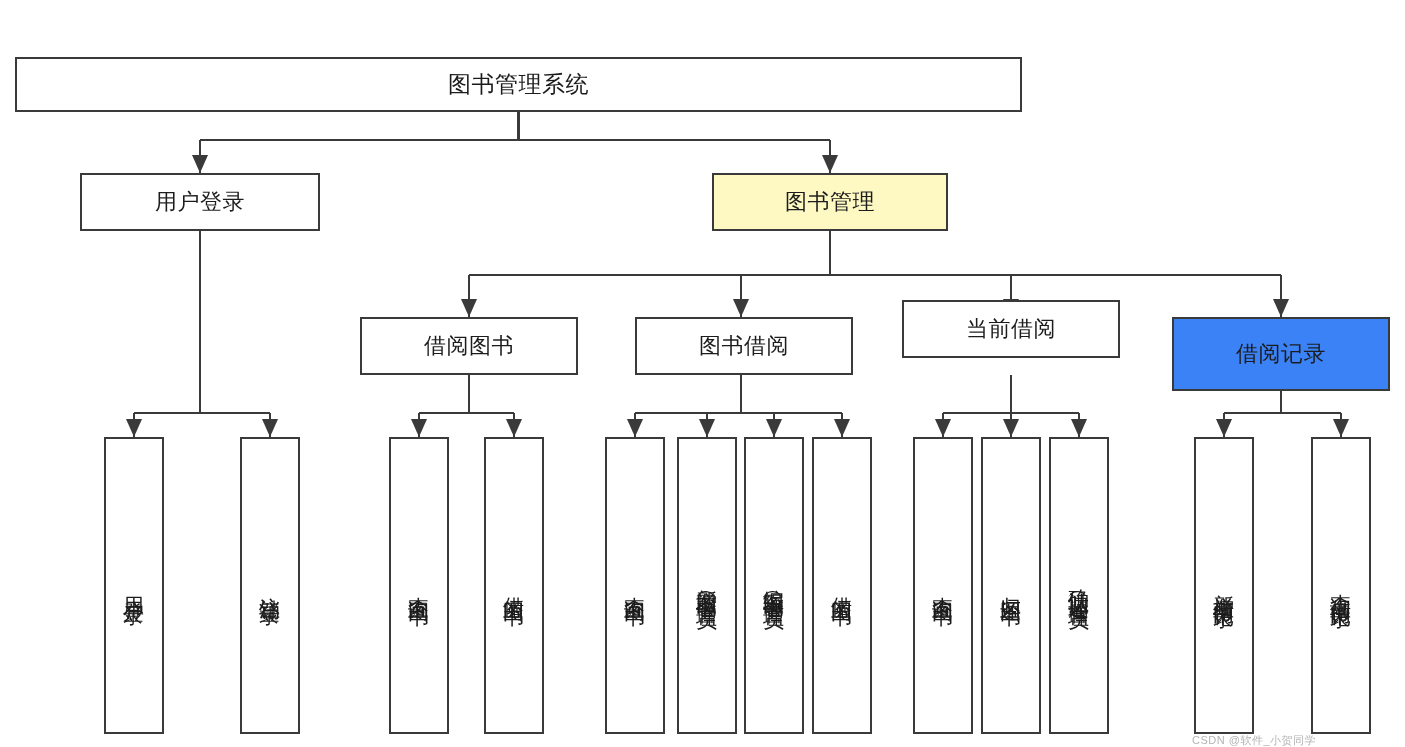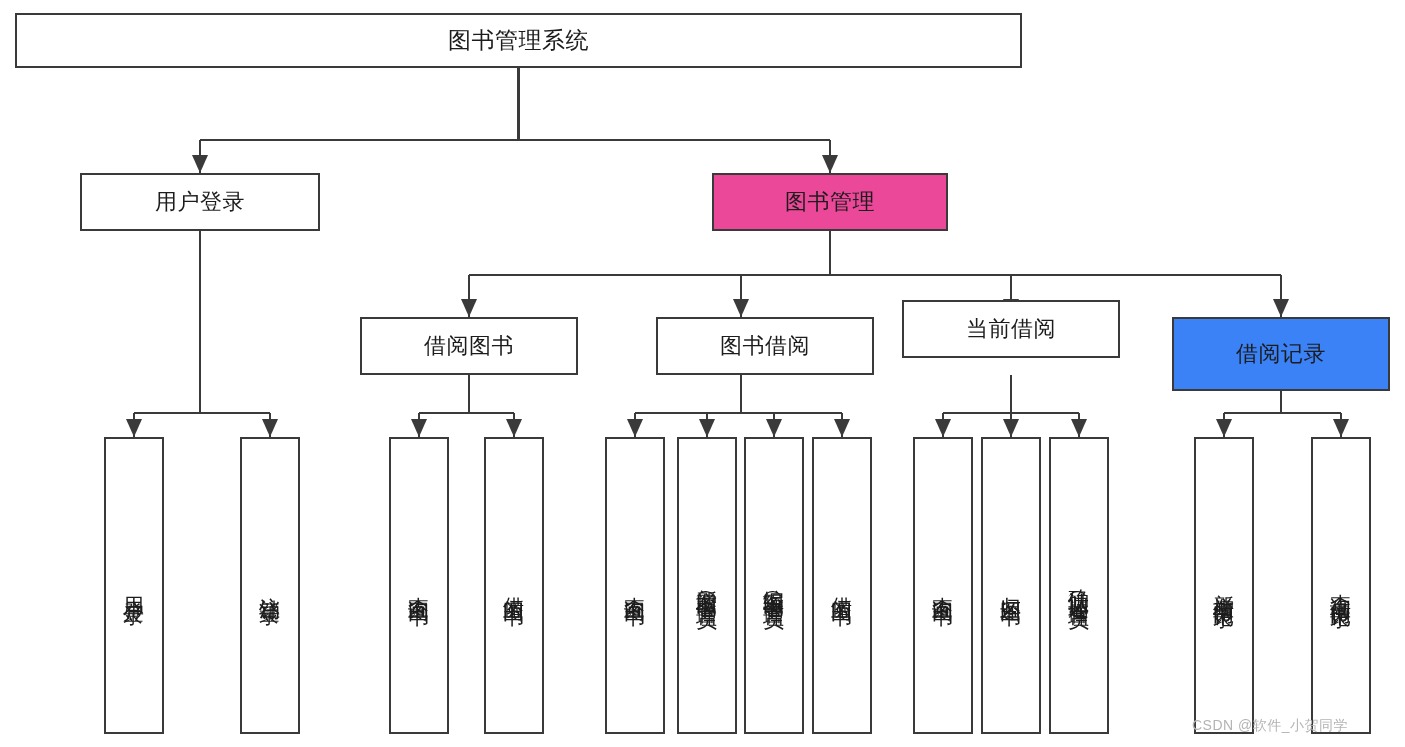--- a/index.html
+++ b/index.html
@@ -35,38 +35,40 @@
     justify-content: center;
     color: #1c1c1c;
   }
   .node.horiz {
     font-size: 22px;
     letter-spacing: 0.5px;
     line-height: 1.1;
   }
   .node.root {
     font-size: 23px;
+    margin-top: 44px;
   }
   .node.leaf {
     font-size: 21px;
   }
   .node.leaf .vtext {
     writing-mode: vertical-rl;
     text-orientation: upright;
     letter-spacing: 3px;
     line-height: 1.0;
     white-space: nowrap;
     text-align: center;
   }
   .watermark {
     position: absolute;
-    font-size: 14px;
+    font-size: 11px;
     color: #b4b4b4;
     white-space: nowrap;
     letter-spacing: 0.5px;
+    margin-top: 16px;
   }
 </style>
 </head>
 <body>
 
 <div id="stage">
   <svg id="wires" viewBox="0 0 1405 747" xmlns="http://www.w3.org/2000/svg">
       <line x1="518.5" y1="68" x2="518.5" y2="140" stroke="#3a3a3a" stroke-width="2.5" shape-rendering="crispEdges"></line>
       <line x1="200" y1="140" x2="830" y2="140" stroke="#3a3a3a" stroke-width="2.5" shape-rendering="crispEdges"></line>
       <line x1="200" y1="140" x2="200" y2="173" stroke="#3a3a3a" stroke-width="2.5" shape-rendering="crispEdges"></line>
@@ -120,27 +122,27 @@
       <line x1="1341" y1="413" x2="1341" y2="437" stroke="#3a3a3a" stroke-width="2.5" shape-rendering="crispEdges"></line>
       <polygon points="1333,419 1349,419 1341,437" fill="#3a3a3a"></polygon>
     </svg>
   <div id="nodes-layer">
       <div class="node root horiz" style="left: 15px; top: 13px; width: 1007px; height: 55px; border-color: rgb(58, 58, 58); background: rgb(255, 255, 255); color: rgb(28, 28, 28);">
         <span>图书管理系统</span>
       </div>
       <div class="node horiz" style="left: 80px; top: 173px; width: 240px; height: 58px; border-color: rgb(58, 58, 58); background: rgb(255, 255, 255); color: rgb(28, 28, 28);">
         <span>用户登录</span>
       </div>
-      <div class="node horiz" style="left: 712px; top: 173px; width: 236px; height: 58px; border-color: rgb(58, 58, 58); background: #ec4899; color: rgb(28, 28, 28);">
+      <div class="node horiz" style="left: 712px; top: 173px; width: 236px; height: 58px; border-color: rgb(58, 58, 58); background: #fef9c3; color: rgb(28, 28, 28);">
         <span>图书管理</span>
       </div>
       <div class="node horiz" style="left: 360px; top: 317px; width: 218px; height: 58px; border-color: rgb(58, 58, 58); background: rgb(255, 255, 255); color: rgb(28, 28, 28);">
         <span>借阅图书</span>
       </div>
-      <div class="node horiz" style="left: 656px; top: 317px; width: 218px; height: 58px; border-color: rgb(58, 58, 58); background: rgb(255, 255, 255); color: rgb(28, 28, 28);">
+      <div class="node horiz" style="left: 635px; top: 317px; width: 218px; height: 58px; border-color: rgb(58, 58, 58); background: rgb(255, 255, 255); color: rgb(28, 28, 28);">
         <span>图书借阅</span>
       </div>
       <div class="node horiz" style="left: 902px; top: 300px; width: 218px; height: 58px; border-color: rgb(58, 58, 58); background: rgb(255, 255, 255); color: rgb(28, 28, 28);">
         <span>当前借阅</span>
       </div>
       <div class="node horiz" style="left: 1172px; top: 317px; width: 218px; height: 74px; border-color: rgb(58, 58, 58); background: #3b82f6; color: rgb(28, 28, 28);">
         <span>借阅记录</span>
       </div>
       <div class="node leaf" style="left: 104px; top: 437px; width: 60px; height: 297px; border-color: rgb(58, 58, 58); background: rgb(255, 255, 255); color: rgb(28, 28, 28);">
         <span class="vtext">用户登录</span>

